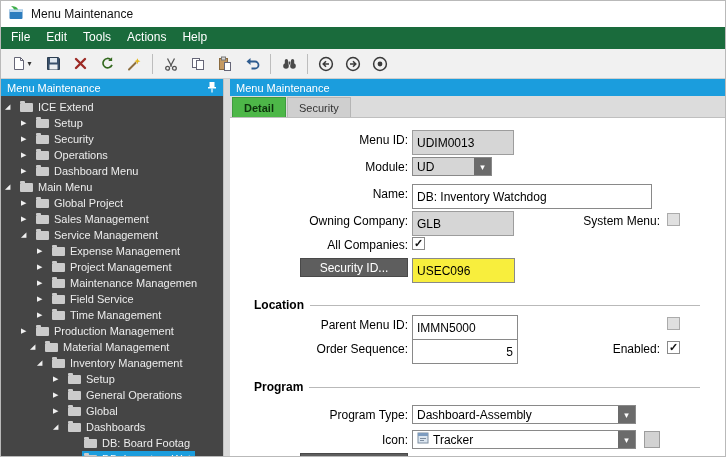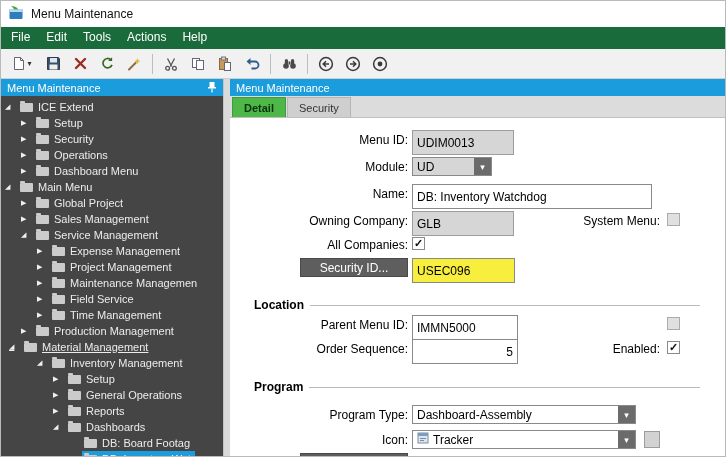--- a/index.html
+++ b/index.html
@@ -328,21 +328,21 @@
               <span>Time Management</span>
             </span>
           </div>
           <div class="tree-row" style="padding-left: 20px;">
             <span class="expander">▶</span>
             <span class="tree-content">
               <span class="folder"></span>
               <span>Production Management</span>
             </span>
           </div>
-          <div class="tree-row" style="padding-left: 8px; text-decoration: underline;">
+          <div class="tree-row" style="padding-left: 29px;">
             <span class="expander">◢</span>
             <span class="tree-content">
               <span class="folder"></span>
               <span>Material Management</span>
             </span>
           </div>
           <div class="tree-row" style="padding-left: 36px;">
             <span class="expander">◢</span>
             <span class="tree-content">
               <span class="folder"></span>
@@ -360,21 +360,21 @@
             <span class="expander">▶</span>
             <span class="tree-content">
               <span class="folder"></span>
               <span>General Operations</span>
             </span>
           </div>
           <div class="tree-row" style="padding-left: 52px;">
             <span class="expander">▶</span>
             <span class="tree-content">
               <span class="folder"></span>
-              <span>Reports</span>
+              <span>Global</span>
             </span>
           </div>
           <div class="tree-row" style="padding-left: 52px;">
             <span class="expander">◢</span>
             <span class="tree-content">
               <span class="folder"></span>
               <span>Dashboards</span>
             </span>
           </div>
           <div class="tree-row" style="padding-left: 68px;">

